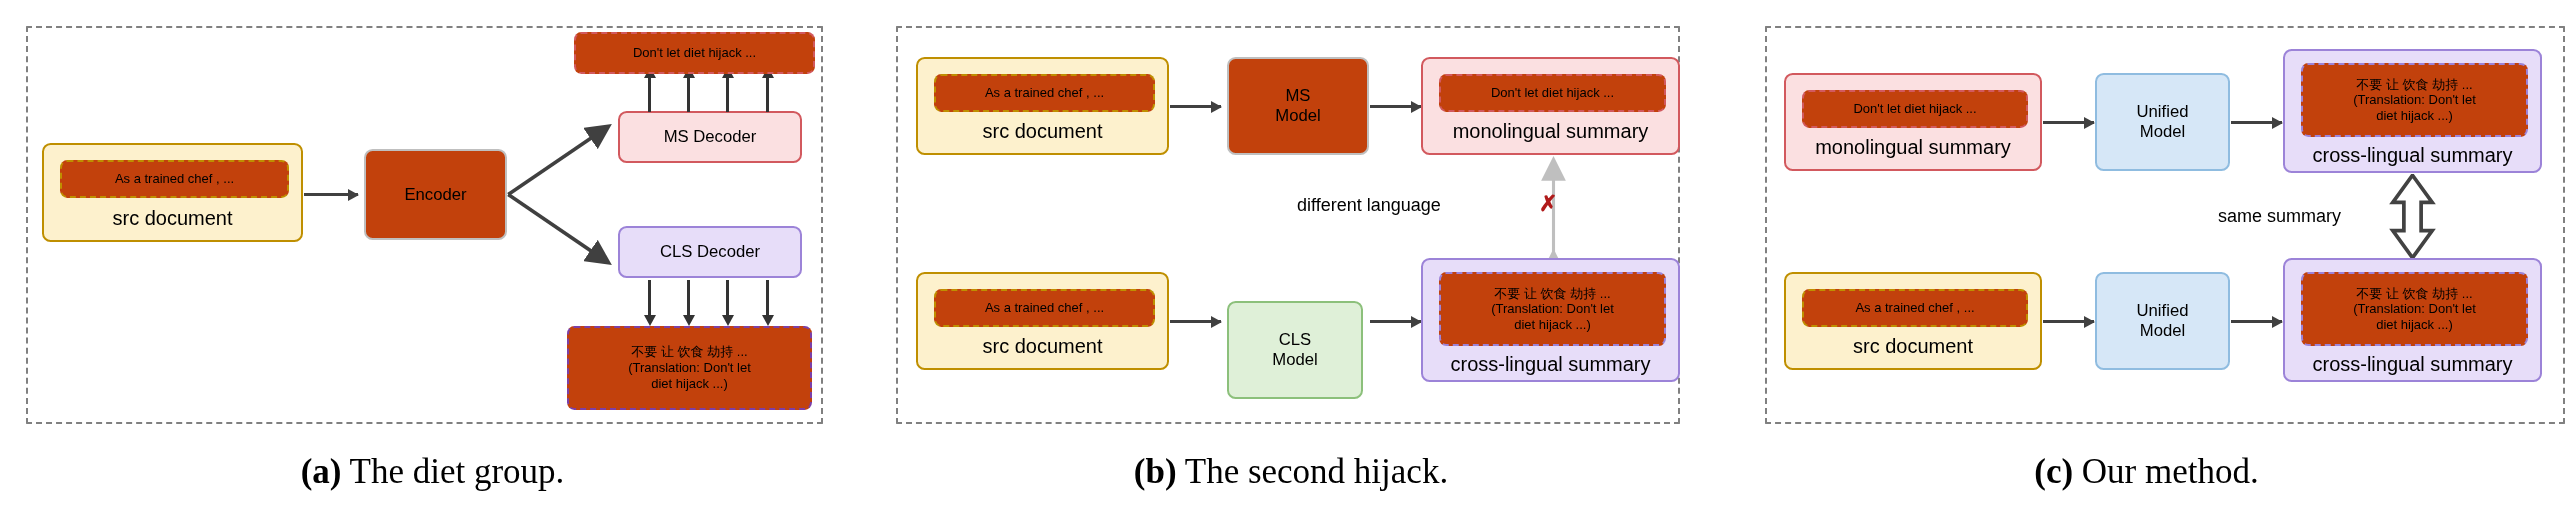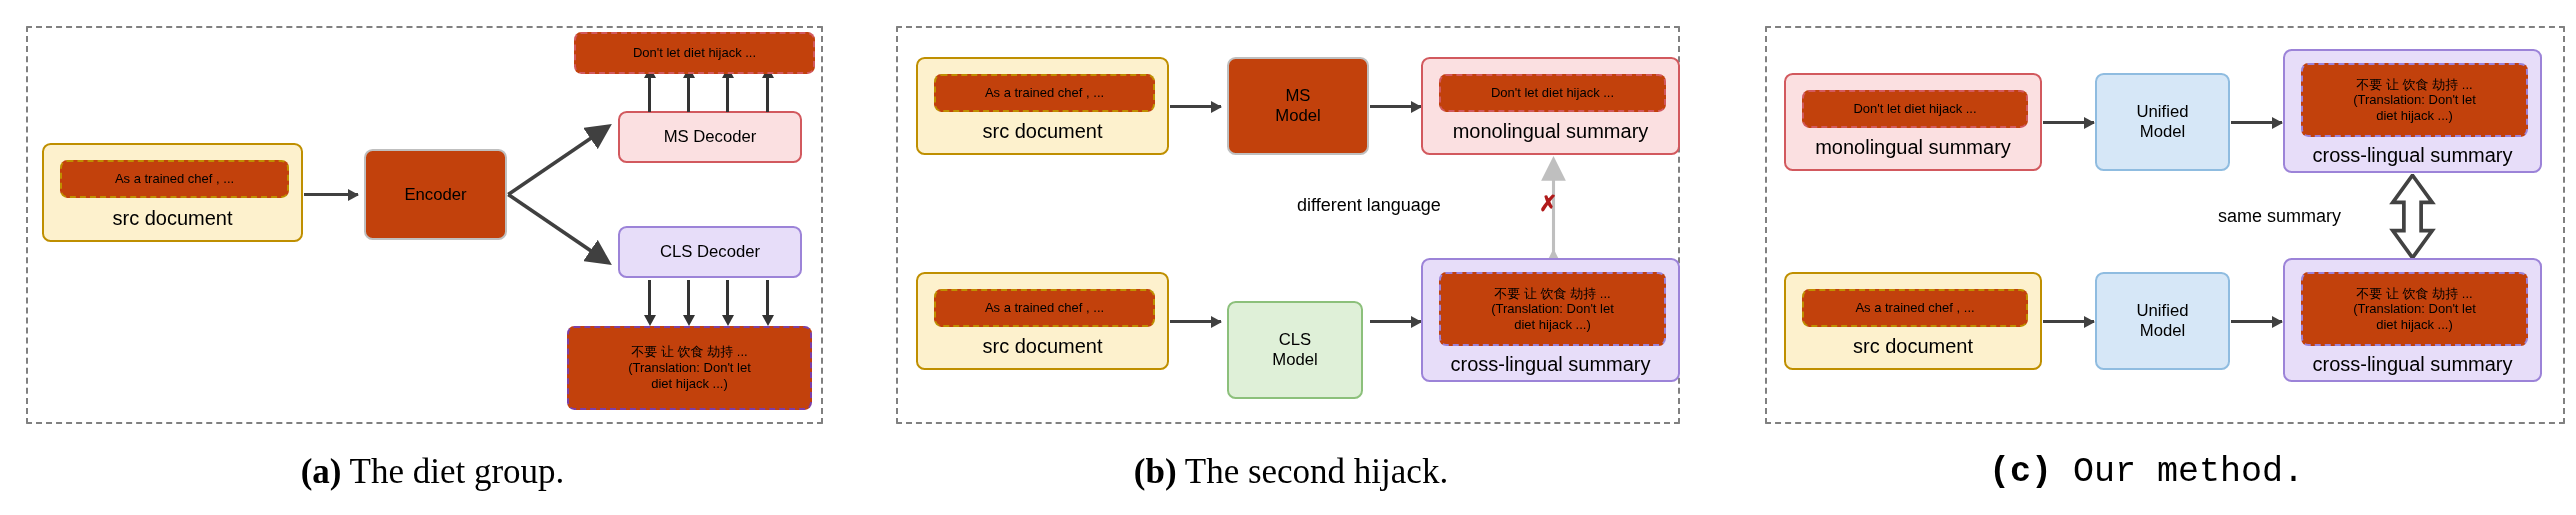--- a/index.html
+++ b/index.html
@@ -293,19 +293,19 @@
 
     <div class="node solid-purple" style="left:566px;top:258px;width:259px;height:124px;">
       <div class="chip chip-purple-light" style="left:16px;top:12.4px;width:227px;height:74px;flex-direction:column;">
         <span>不要 让 饮食 劫持 ...</span>
         <span>(Translation: Don't let</span>
         <span>diet hijack ...)</span>
       </div>
       <div class="node-label" style="top:93px;">cross-lingual summary</div>
     </div>
 
-    <div class="caption" style="top:452px;font-family:Liberation Mono, monospace;">
+    <div class="caption" style="top:452px;">
       <b>(c)</b><span> Our method.</span>
     </div>
   </div>
 
 </div>
 
 
 </body></html>

